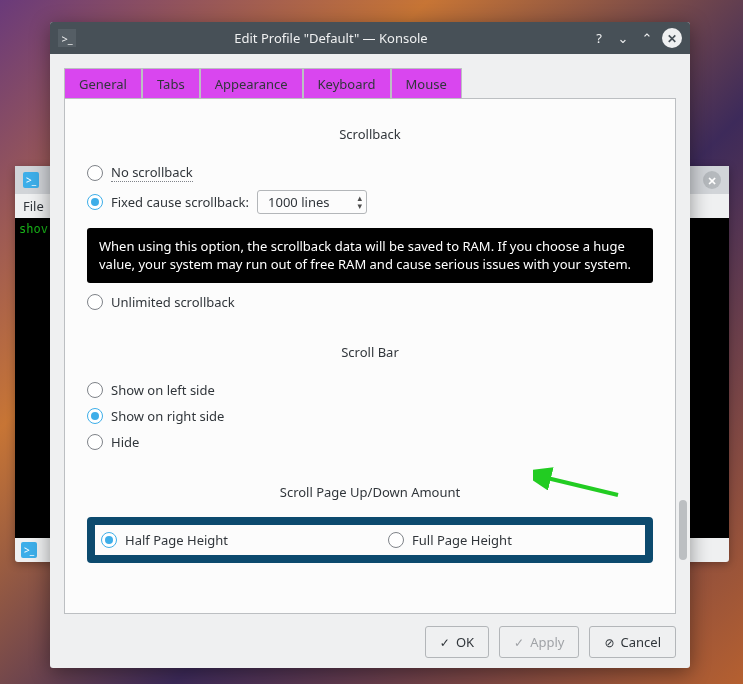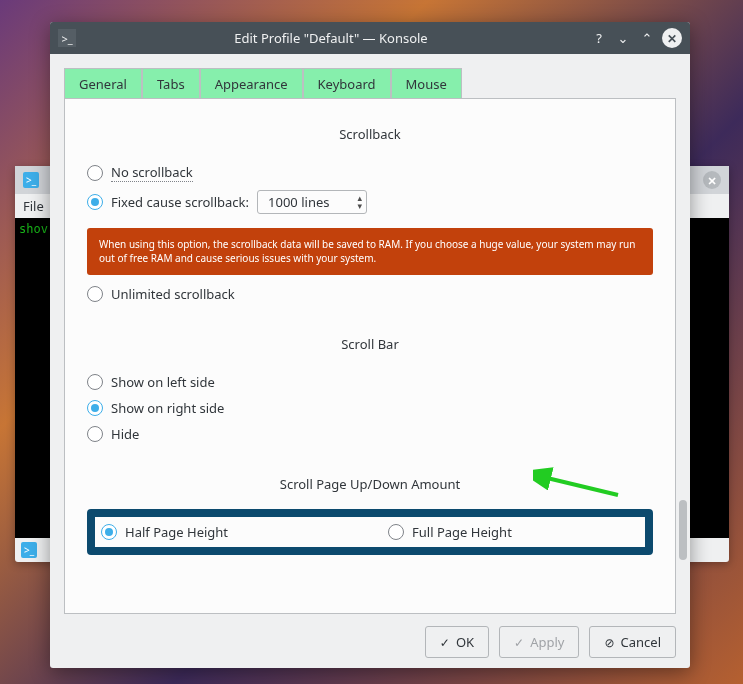--- a/index.html
+++ b/index.html
@@ -116,21 +116,21 @@
   display:flex; flex-direction:column;
   position: relative;
 }
 
 .tabs {
   display: flex;
   gap: 0;
 }
 .tab {
   padding: 6px 14px;
-  background: #86efac;
+  background: #d946ef;
   border: 1px solid #bcbfc2;
   border-bottom: none;
   font-size: 13px;
   position: relative;
   color:#31363b;
 }
 .tab.active {
   background: #fcfcfc;
   border-bottom: 1px solid #fcfcfc;
   z-index: 2;
@@ -186,25 +186,25 @@
   justify-content: space-between;
 }
 .spin .val { font-size:13px; }
 .spin .arrows {
   display:flex; flex-direction:column;
   line-height: 8px; font-size:9px; color:#4d4d4d;
 }
 
 .info-box {
   margin: 10px 0 6px 0;
-  background: #c2410c;
+  background: #000000;
   color: #fff;
   padding: 10px 12px;
   border-radius: 3px;
-  font-size: 10px;
+  font-size: 13px;
   line-height: 1.35;
 }
 
 .highlight-box {
   border: 8px solid #0c4a6e;
   border-radius: 4px;
   padding: 6px 6px;
   margin-top: 4px;
   display:flex;
   gap: 40px;

